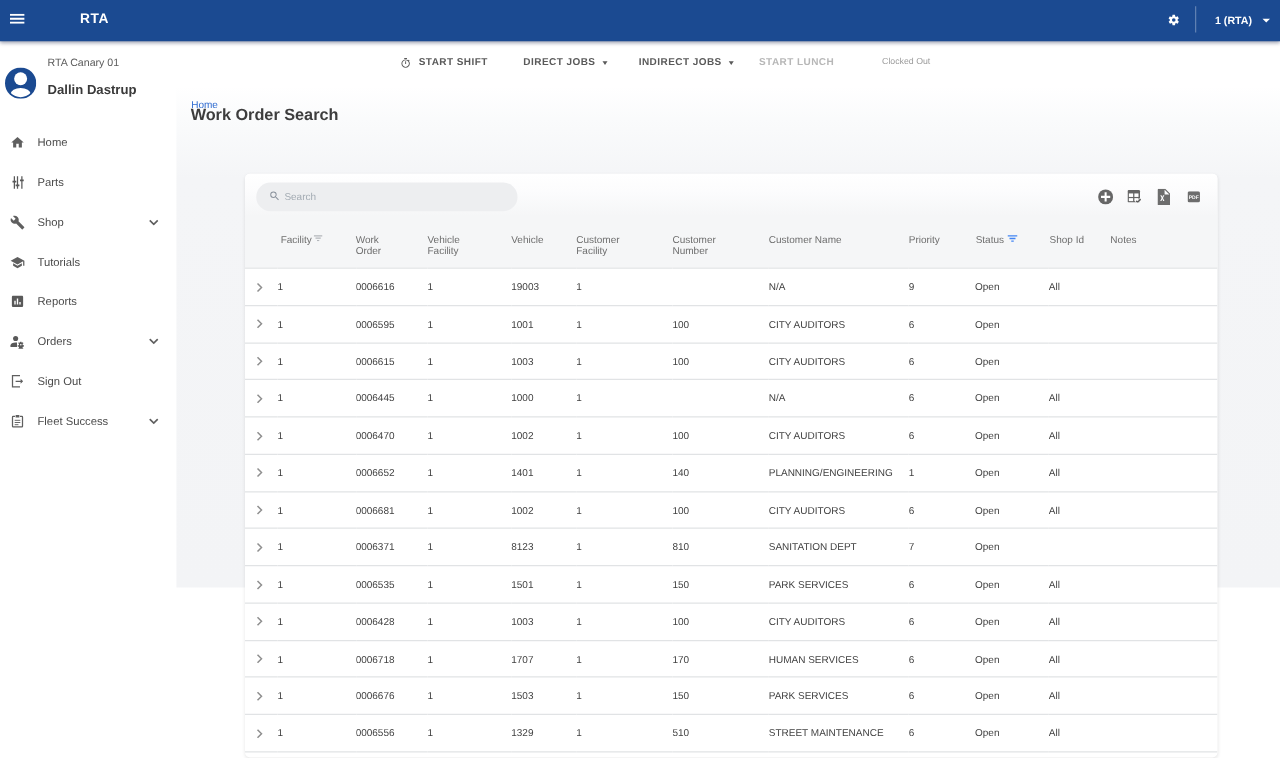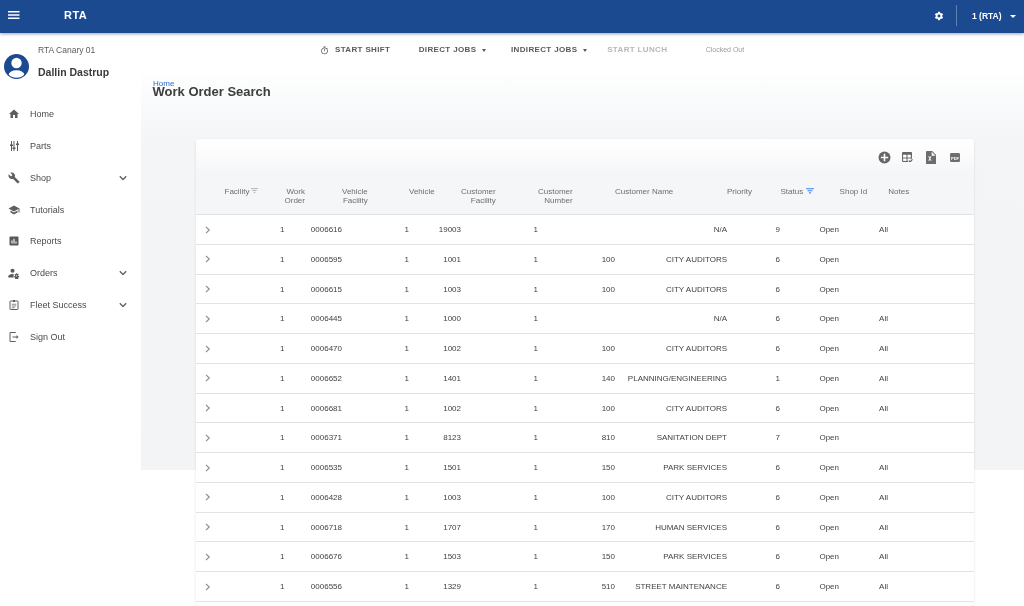--- a/index.html
+++ b/index.html
@@ -14,21 +14,21 @@
   .avatar { position:absolute; left:3.5px; top:20.5px; width:25px; height:25px; }
   .subt { position:absolute; left:38px; top:12px; font-size:8.5px; color:#5c5c5c; }
   .uname { position:absolute; left:38px; top:32.5px; font-size:10.5px; font-weight:bold; color:#3a3a3a; }
   .menu { position:absolute; left:0; top:65.3px; width:141px; }
   .mi { position:relative; height:31.8px; }
   .mi svg.ic { position:absolute; left:8px; top:50%; transform:translateY(-50%); }
   .mi .lbl { position:absolute; left:30px; top:50%; transform:translateY(-50%); font-size:9px; color:#4a4a4a; }
   .mi .chev { position:absolute; left:118.5px; top:50%; transform:translateY(-50%); }
 
   .content { position:absolute; left:141px; top:33px; width:883px; height:437px;
-    background:linear-gradient(180deg,#ffffff 0px,#ffffff 36px,#fafbfc 62px,#f4f5f7 110px,#f3f4f6 100%); z-index:10;text-align:right; }
+    background:linear-gradient(180deg,#ffffff 0px,#ffffff 36px,#fafbfc 62px,#f4f5f7 110px,#f3f4f6 100%); z-index:10; }
   .toolbar { position:absolute; left:0; top:0; width:883px; height:34px; background:#fff; }
   .tbi { position:absolute; top:0; height:34px; line-height:34px; font-size:8px; font-weight:bold; letter-spacing:.35px; color:#5a5a5a; white-space:nowrap; }
   .tbi.dis { color:#b7b7b7; }
   .caret-g { display:inline-block; width:0; height:0; border-left:2.7px solid transparent; border-right:2.7px solid transparent; border-top:3.3px solid #5a5a5a; margin-left:5.5px; vertical-align:0.5px; }
   .clocked { position:absolute; left:564.7px; top:0; height:34px; line-height:34px; font-size:7px; color:#9b9b9b; }
   .crumb { position:absolute; left:12px; top:46px; font-size:8px; color:#2e6bd0; }
   .title { position:absolute; left:11.5px; top:51px; font-size:13px; font-weight:bold; color:#3d3d3d; }
 
   .card { position:absolute; left:55px; top:105.5px; width:778px; height:467.5px; background:#fff; border-radius:4px; box-shadow:0 1px 3px rgba(0,0,0,.1); overflow:hidden; }
   .cardtop { position:absolute; left:0; top:0; width:778px; height:75.7px; background:linear-gradient(180deg,#ffffff 0px,#fcfcfd 14px,#f5f6f7 34px,#f5f6f7 100%); }
@@ -113,55 +113,61 @@
           <path d="M18.3 12.6l.5 1.7 1.7-.9 1 1.7-1.4 1.2.4 1.9 1.9.3v2l-1.9.3-.4 1.9 1.4 1.2-1 1.7-1.7-.9-.5 1.7h-2l-.5-1.7-1.7.9-1-1.7 1.4-1.2-.4-1.9-1.9-.3v-2l1.9-.3.4-1.9-1.4-1.2 1-1.7 1.7.9.5-1.7h2z" fill="#595959"></path>
           <circle cx="17.3" cy="17.6" r="1.3" fill="#fff"></circle>
         </svg>
         <span class="lbl">Orders</span>
         <svg class="chev" width="8" height="5" viewBox="0 0 8 5">
           <path d="M.8.8l3.2 3.2L7.2.8" stroke="#5f5f5f" stroke-width="1.3" fill="none"></path>
         </svg>
       </div>
     <div class="mi">
         <svg class="ic" width="12" height="12" viewBox="0 0 24 24">
+          <path fill="none" stroke="#5f5f5f" stroke-width="2" d="M15 4V3H4v18h11v-1"></path>
+          <path fill="#5f5f5f" d="M21 12l-4-4v3H9v2h8v3z"></path>
+        </svg>
+        <span class="lbl">Sign Out</span>
+      </div>
+    <div class="mi">
+        <svg class="ic" width="12" height="12" viewBox="0 0 24 24">
           <path fill="none" stroke="#5f5f5f" stroke-width="2" d="M16 4h3c.55 0 1 .45 1 1v15c0 .55-.45 1-1 1H5c-.55 0-1-.45-1-1V5c0-.55.45-1 1-1h3"></path>
           <path fill="#5f5f5f" d="M9 2h6v4H9z"></path>
           <path stroke="#5f5f5f" stroke-width="1.5" fill="none" d="M7.5 10.5h9M7.5 14h9M7.5 17.5h6"></path>
         </svg>
         <span class="lbl">Fleet Success</span>
         <svg class="chev" width="8" height="5" viewBox="0 0 8 5">
           <path d="M.8.8l3.2 3.2L7.2.8" stroke="#5f5f5f" stroke-width="1.3" fill="none"></path>
         </svg>
-      </div>
-    <div class="mi">
-        <svg class="ic" width="12" height="12" viewBox="0 0 24 24">
-          <path fill="none" stroke="#5f5f5f" stroke-width="2" d="M15 4V3H4v18h11v-1"></path>
-          <path fill="#5f5f5f" d="M21 12l-4-4v3H9v2h8v3z"></path>
-        </svg>
-        <span class="lbl">Sign Out</span>
       </div>
   </div>
 </div>
 
 <div class="content">
   <div class="toolbar">
     <svg style="position:absolute;left:179px;top:12.6px;" width="9" height="9" viewBox="0 0 24 24">
         <path fill="#5a5a5a" d="M15 1H9v2h6V1zm-4 13h2V8h-2v6zm8.03-6.61l1.42-1.42c-.43-.51-.9-.99-1.41-1.41l-1.42 1.42A8.962 8.962 0 0 0 12 4c-4.97 0-9 4.03-9 9s4.02 9 9 9 9-4.03 9-9c0-2.12-.74-4.07-1.97-5.61zM12 20c-3.87 0-7-3.13-7-7s3.13-7 7-7 7 3.13 7 7-3.13 7-7 7z"></path>
       </svg>
     <div class="tbi" style="left:194px;">START SHIFT</div>
     <div class="tbi" style="left:277.7px;">DIRECT JOBS<span class="caret-g"></span></div>
     <div class="tbi" style="left:370px;">INDIRECT JOBS<span class="caret-g"></span></div>
     <div class="tbi dis" style="left:466.2px;">START LUNCH</div>
     <div class="clocked">Clocked Out</div>
   </div>
   <div class="crumb">Home</div>
   <div class="title">Work Order Search</div>
 
   <div class="card">
     <div class="cardtop">
+      <div class="spill">
+        <svg style="position:absolute;left:9.5px;top:6.5px;" width="9.5" height="9.5" viewBox="0 0 24 24">
+            <path fill="#8a929c" d="M15.5 14h-.79l-.28-.27A6.47 6.47 0 0 0 16 9.5 6.5 6.5 0 1 0 9.5 16c1.61 0 3.09-.59 4.23-1.57l.27.28v.79l5 4.99L20.49 19l-4.99-5zm-6 0C7.01 14 5 11.99 5 9.5S7.01 5 9.5 5 14 7.01 14 9.5 11.99 14 9.5 14z"></path>
+          </svg>
+        <span class="ph">Search</span>
+      </div>
 
       <svg style="position:absolute;left:682px;top:12.8px;" width="13" height="13" viewBox="0 0 24 24">
           <circle cx="12" cy="12" r="11" fill="#666"></circle>
           <path d="M12 5.2v13.6M5.2 12h13.6" stroke="#fff" stroke-width="3"></path>
         </svg>
       <svg style="position:absolute;left:706px;top:13.3px;" width="11" height="10" viewBox="0 0 22 20">
           <rect width="20" height="20" rx="2" fill="#666"></rect>
           <rect x="2.2" y="5.5" width="6.8" height="5.6" fill="#fff"></rect>
           <rect x="11" y="5.5" width="6.6" height="5.6" fill="#fff"></rect>
           <rect x="2.2" y="13" width="6.8" height="4.8" fill="#fff"></rect>

